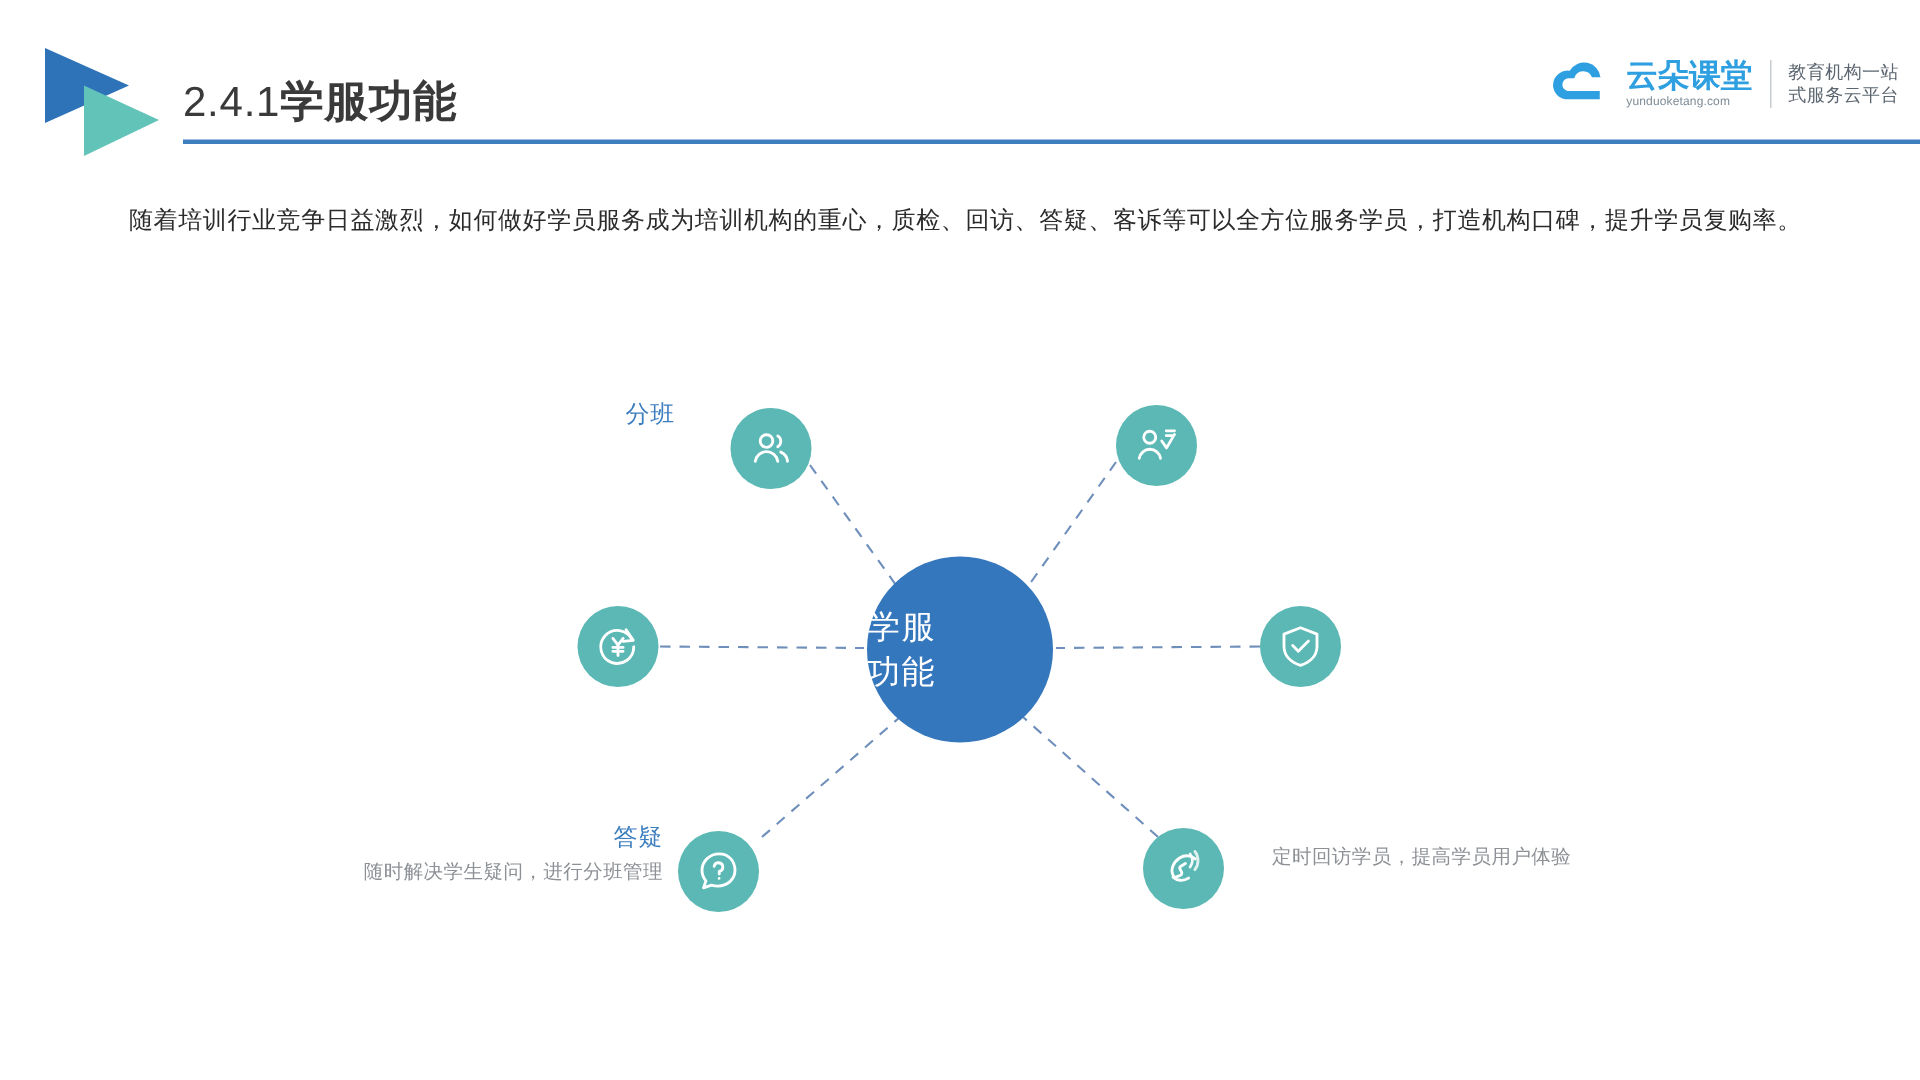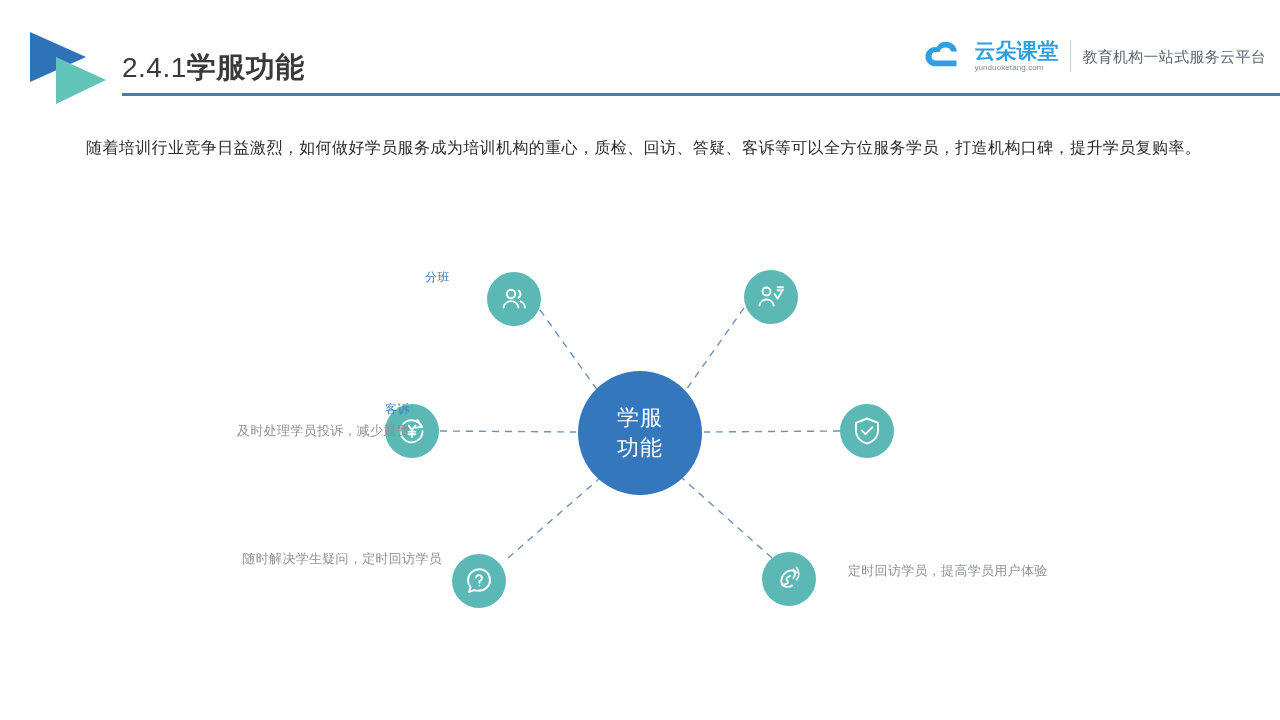--- a/index.html
+++ b/index.html
@@ -96,23 +96,23 @@
     margin-top: 2px;
   }
   .logo-divider {
     width: 1px;
     height: 32px;
     background: #c5cdd3;
     margin: 0 11px 0 12px;
   }
   .logo-tagline {
     display: flex;
-    flex-direction: row;
+    flex-direction: column;
     justify-content: center;
-    font-size: 15px;
+    font-size: 12px;
     color: #5c6670;
     line-height: 15px;
     letter-spacing: 0.3px;
   }
 
   
   .intro {
     position: absolute;
     left: 86px;
     top: 128px;
@@ -141,21 +141,20 @@
     position: absolute;
     left: 578px;
     top: 141px;
     width: 124px;
     height: 124px;
     border-radius: 50%;
     background: #3577bd;
     color: #ffffff;
     display: flex;
     flex-direction: column;
-    align-items: center;
     justify-content: center;
     font-size: 22px;
     line-height: 30px;
     letter-spacing: 1px;
   }
   .node-icon {
     position: absolute;
     width: 54px;
     height: 54px;
     border-radius: 50%;
@@ -164,21 +163,21 @@
     align-items: center;
     justify-content: center;
   }
   .node-icon svg { display: block; }
 
   .node-text {
     position: absolute;
     white-space: nowrap;
   }
   .node-text .t {
-    font-size: 12px;
+    font-size: 16px;
     color: #3d7ebf;
     letter-spacing: 0.5px;
     line-height: 22px;
   }
   .node-text .d {
     font-size: 13px;
     color: #8d9196;
     letter-spacing: 0.3px;
     line-height: 22px;
   }
@@ -296,32 +295,29 @@
   <div class="node-icon" style="left:452px; top:324px;">
     <svg width="32" height="32" viewBox="0 0 32 32">
       <g fill="none" stroke="#ffffff" stroke-width="1.9" stroke-linecap="round" stroke-linejoin="round">
         <path d="M27 15.2 c0 6.1 -5.2 10.5 -11.5 10.5 c-1.5 0 -2.9 -0.2 -4.2 -0.6 l-5.3 1.8 l1.6 -4.6 c-1.6 -1.9 -2.6 -4.3 -2.6 -7.1 c0 -6.1 5.2 -11 11.5 -11 S27 9.1 27 15.2 Z"></path>
         <path d="M13.1 12.6 a2.9 2.9 0 1 1 3.4 3.3 v1.8"></path>
         <circle cx="16.4" cy="20.6" r="0.9" fill="#ffffff" stroke="none"></circle>
       </g>
     </svg>
   </div>
   <div class="node-text left" style="right:838px; top:318px;">
-    <div class="d">随时解决学生疑问，定时回访学员</div>
+    <div class="t">答疑</div>
+    <div class="d">随时解决学生疑问，进行分班管理</div>
   </div>
 
   <div class="node-icon" style="left:385px; top:174px;">
     <svg width="32" height="32" viewBox="0 0 32 32">
       <g fill="none" stroke="#ffffff" stroke-width="1.9" stroke-linecap="round" stroke-linejoin="round">
         <path d="M25.4 11.5 A11 11 0 1 0 26.5 16.2"></path>
         <polyline points="21.4,4.8 26.2,11.9 19.4,12.6"></polyline>
         <path d="M12.6 10.6 L16 15 l3.4 -4.4"></path>
         <path d="M16 15 v7"></path>
         <path d="M12.6 16.6 h6.8 M12.6 19.2 h6.8"></path>
       </g>
     </svg>
   </div>
-  <div class="node-text left" style="right:870px; top:168px;">
-    <div class="t">客诉</div>
-    <div class="d">及时处理学员投诉，减少退费</div>
-  </div>
 
 </div>
 
 </body></html>

